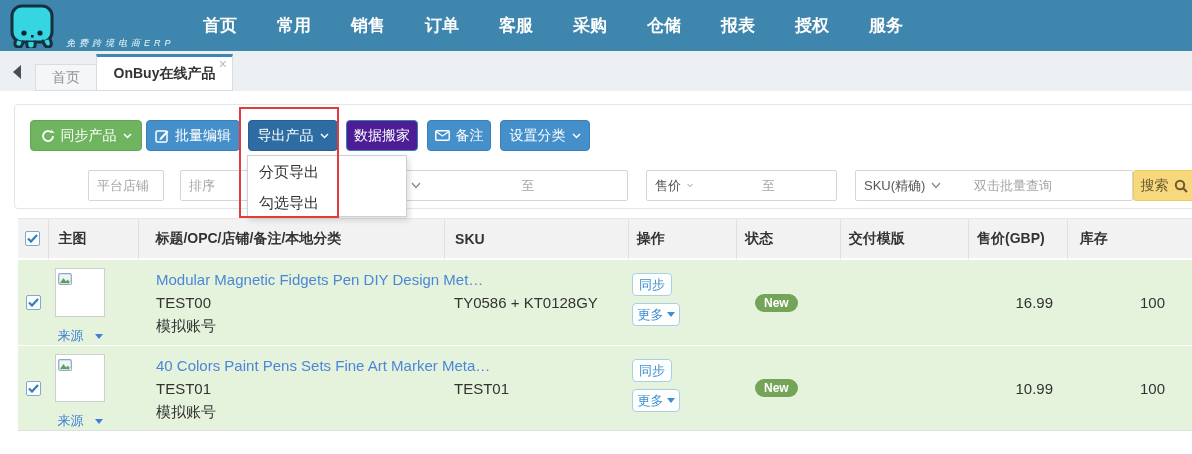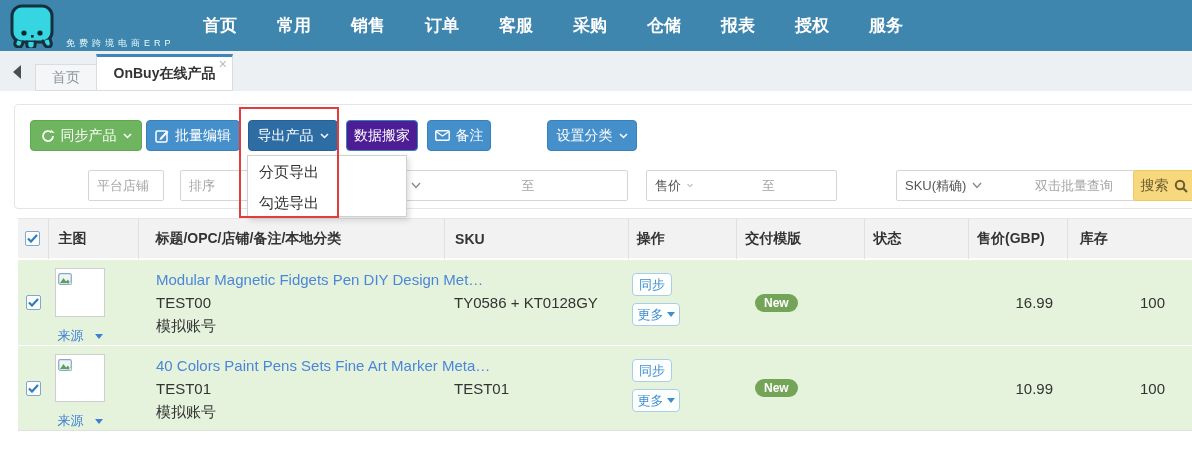--- a/index.html
+++ b/index.html
@@ -4,21 +4,21 @@
 <style>
   * { box-sizing: border-box; margin: 0; padding: 0; }
   html,body { background:#fff; }
   body { font-family: "Liberation Sans", "DejaVu Sans", sans-serif; }
   #screen { position:relative; width:1192px; height:454px; overflow:hidden; background:#fff; }
 
   
   .navbar { position:absolute; left:0; top:0; width:1192px; height:51px; background:#3e86ad; }
   .logo { position:absolute; left:10px; top:4px; width:44px; height:44px; cursor:pointer; }
   .brand-name { position:absolute; left:64px; top:4px; font-size:29px; font-weight:bold; color:#ffffff; letter-spacing:2px; }
-  .brand-tagline { position:absolute; left:66px; top:37px; font-size:9px; color:#eafaff; letter-spacing:4px; }
+  .brand-tagline { position:absolute; left:66px; top:37px; font-size:9px; color:#eafaff; letter-spacing:4px;font-style:italic; }
   .mainnav { position:absolute; left:183px; top:0; height:51px; display:flex; }
   .nav-item { width:74px; line-height:51px; text-align:center; color:#ffffff; font-size:17px; font-weight:700; cursor:pointer; }
 
   
   .tabbar { position:absolute; left:0; top:51px; width:1192px; height:40px; background:#edf0f3; }
   .tab-scroll-left { position:absolute; left:8px; top:12px; width:18px; height:18px; display:flex; align-items:center; justify-content:center; cursor:pointer; }
   .tri-left { width:0; height:0; border-top:7px solid transparent; border-bottom:7px solid transparent; border-right:8px solid #4a4f54; }
   .tab { position:absolute; border:1px solid #d9dde0; text-align:center; cursor:pointer; }
   .tab-inactive { left:35px; top:13px; width:62px; height:27px; background:#f5f6f8; color:#8f959b; font-size:14px; line-height:25px; }
   .tab-active { left:96px; top:3px; width:137px; height:37px; background:#ffffff; border-top:3px solid #4187b5; color:#333; font-size:14px; font-weight:bold; line-height:32px; }
@@ -26,30 +26,30 @@
 
   
   .panel { position:absolute; left:14px; top:104px; width:1186px; height:105px; border:1px solid #e3e6e9; border-radius:4px; background:#fff; }
   .btn { position:absolute; top:120px; height:31px; border-radius:4px; color:#fff; font-size:14px; display:flex; align-items:center; justify-content:center; gap:6px; cursor:pointer; border:1px solid transparent; }
   .btn svg { display:block; }
   .b-sync { left:30px; width:112px; background:#6fb45e; border-color:#61a650; }
   .b-batch { left:146px; width:94px; background:#458fca; border-color:#3a80b8; }
   .b-export { left:248px; width:90px; background:#2e6da4; border-color:#2a5f94; }
   .b-move { left:346px; width:72px; background:#4c1d95; border-color:#3a80b8; }
   .b-note { left:427px; width:64px; background:#458fca; border-color:#3a80b8; }
-  .b-cat { left:500px; width:90px; background:#458fca; border-color:#3a80b8;margin-left:47px; }
+  .b-cat { left:500px; width:90px; background:#458fca; border-color:#3a80b8; }
 
   .f-input { position:absolute; top:170px; height:31px; border:1px solid #d5d5d5; border-radius:2px; font-size:13px; color:#555; padding:0 8px; background:#fff; }
   .f-input::placeholder { color:#a6a6a6; }
   .in-shop { left:88px; width:76px; }
   .in-sort { left:180px; width:156px; }
   .compound { position:absolute; top:170px; height:31px; border:1px solid #d5d5d5; border-radius:2px; background:#fff; display:flex; align-items:stretch; }
   .cp-range1 { left:346px; width:282px; }
   .cp-price { left:646px; width:191px; }
-  .cp-sku { left:896px; width:278px;gap:20px; }
+  .cp-sku { left:855px; width:278px; }
   .cp-sel { display:flex; align-items:center; gap:6px; padding:0 8px; font-size:13px; color:#555; cursor:pointer; white-space:nowrap; }
   .cp-sel.end { justify-content:flex-end; }
   .cp-range1 .cp-sel { width:82px; }
   .cp-price .cp-sel { width:54px; }
   .cp-sku .cp-sel { width:118px; }
   .cp-in { flex:1; border:none; outline:none; font-size:13px; color:#555; min-width:0; background:transparent; }
   .cp-in.center::placeholder { text-align:center; }
   .cp-in::placeholder { color:#a6a6a6; }
   .b-search { position:absolute; left:1133px; top:170px; width:62px; height:31px; background:#f7d87c; border:1px solid #eccb62; border-radius:3px; color:#6a5b32; font-size:14px; display:flex; align-items:center; justify-content:center; gap:5px; cursor:pointer; }
 
@@ -240,22 +240,22 @@
         <div class="checkbox">
           <svg width="11" height="9" viewBox="0 0 11 9">
               <polyline points="1,4.5 4,7.5 10,1" fill="none" stroke="#2d7dc1" stroke-width="2.2"></polyline>
             </svg>
         </div>
       </div>
       <div class="c c-img">主图</div>
       <div class="c c-title">标题/OPC/店铺/备注/本地分类</div>
       <div class="c c-sku">SKU</div>
       <div class="c c-act">操作</div>
+      <div class="c c-status">状态</div>
       <div class="c c-tpl">交付模版</div>
-      <div class="c c-status">状态</div>
       <div class="c c-price">售价(GBP)</div>
       <div class="c c-stock">库存</div>
     </div>
 
     <div class="trow">
       <div class="c cell-check">
         <div class="checkbox">
           <svg width="11" height="9" viewBox="0 0 11 9">
               <polyline points="1,4.5 4,7.5 10,1" fill="none" stroke="#2d7dc1" stroke-width="2.2"></polyline>
             </svg>

